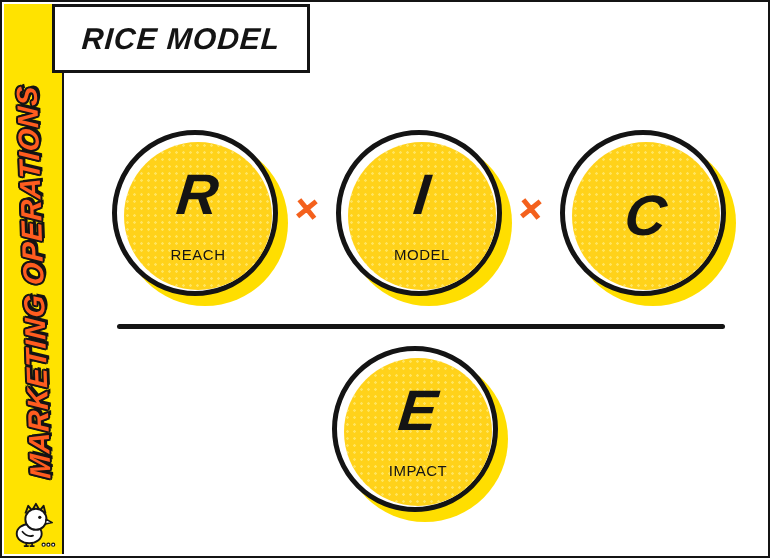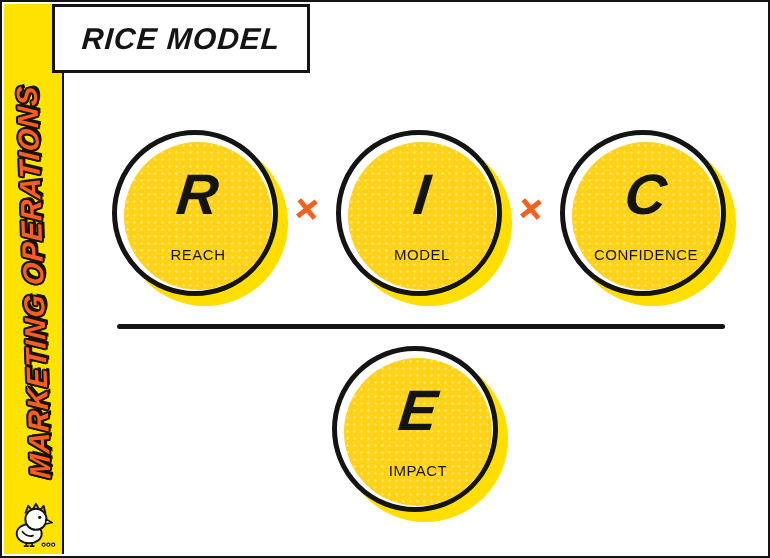--- a/index.html
+++ b/index.html
@@ -119,21 +119,20 @@
       </div>
     </div>
 
     <div class="x-sep x2">✕</div>
 
     <div class="bubble pos-c">
       <div class="bubble-shadow"></div>
       <div class="bubble-ring">
         <div class="bubble-fill">
           <div class="bubble-letter">C</div>
-          <div class="bubble-label">CONFIDENCE</div>
         </div>
       </div>
     </div>
 
     <div class="divider"></div>
 
     <div class="bubble pos-e">
       <div class="bubble-shadow"></div>
       <div class="bubble-ring">
         <div class="bubble-fill">

